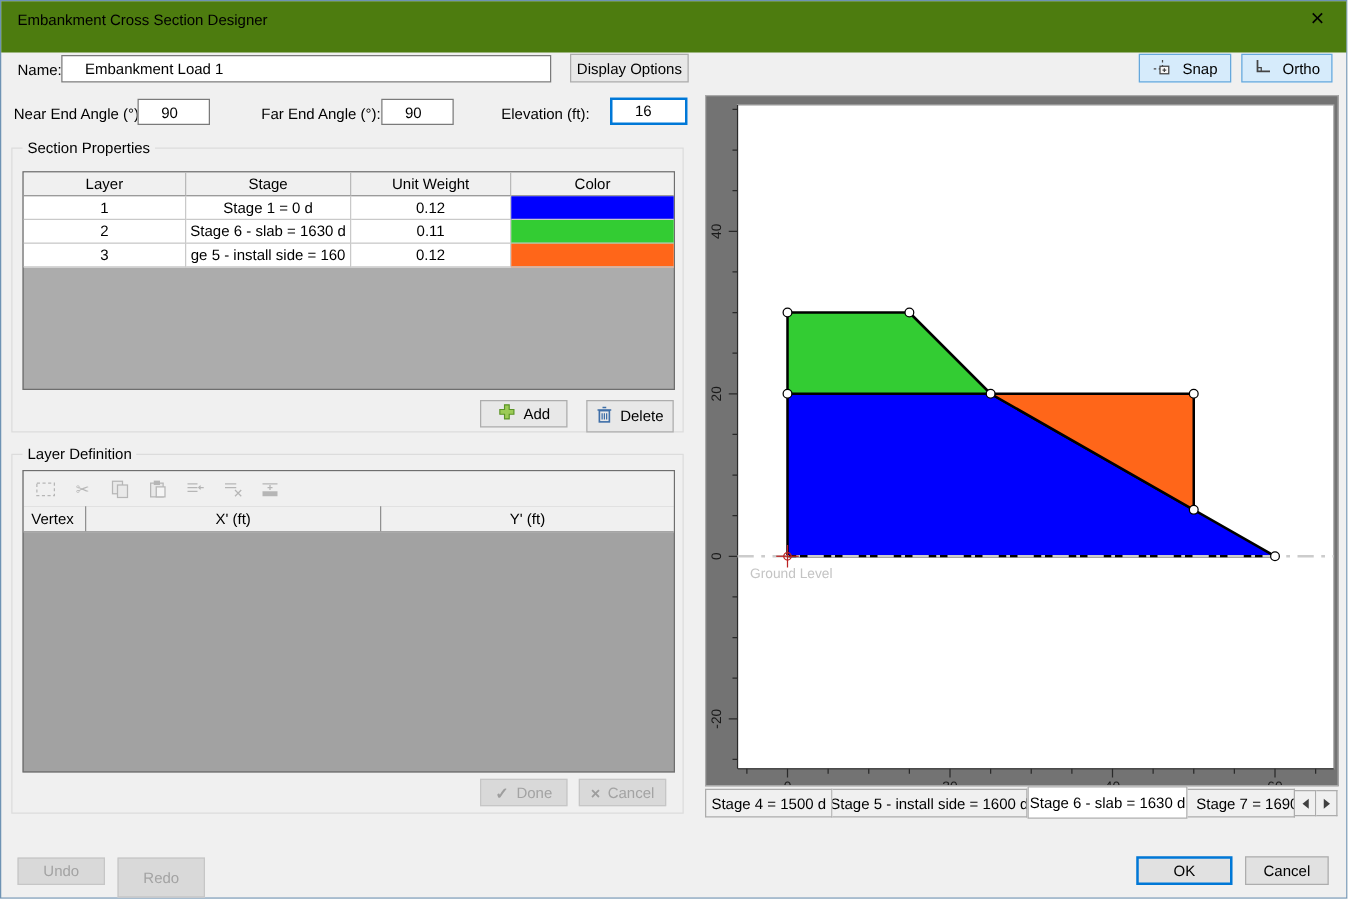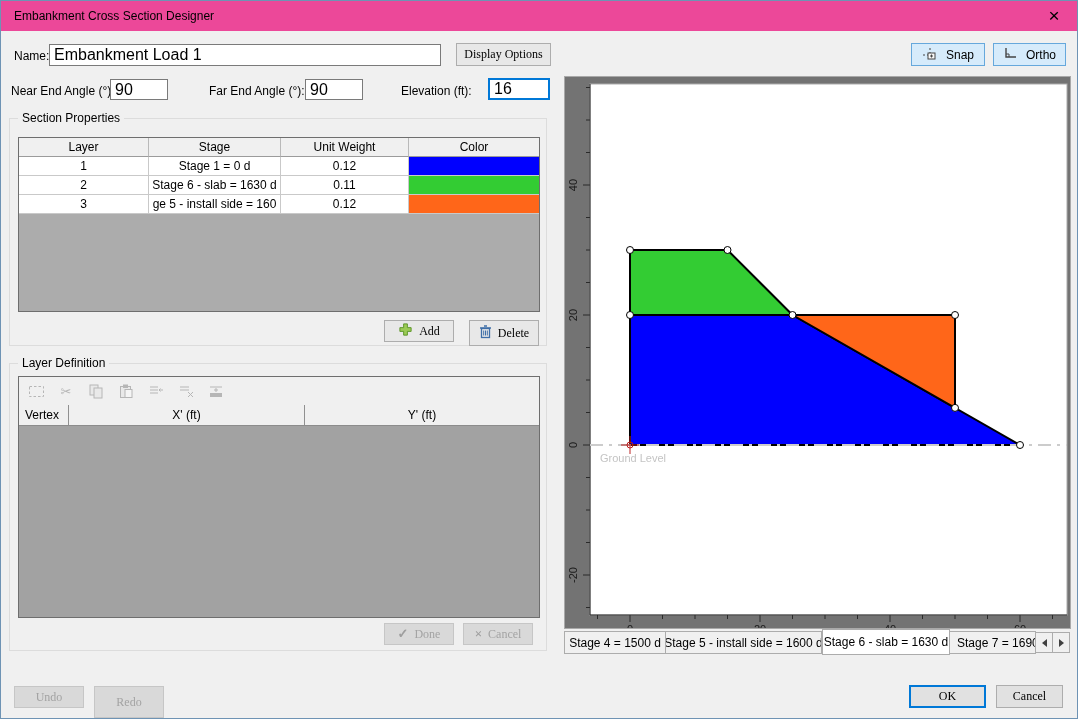--- a/index.html
+++ b/index.html
@@ -1,28 +1,28 @@
 <!DOCTYPE html>
 <html><head>
 <meta charset="utf-8">
 <style>
   * { box-sizing: border-box; margin: 0; padding: 0; }
   html,body { width:1078px; height:719px; overflow:hidden; }
   body { font-family:"Liberation Sans", sans-serif; font-size:12px; color:#000; background:#F0F0F0; }
   .window { position:relative; width:1078px; height:719px; background:#F0F0F0; border:1px solid #6E93B4; }
 
   
-  .titlebar { position:absolute; left:0; top:0; width:100%; height:30px; background:#ec4899; }
+  .titlebar { position:absolute; left:0; top:0; width:100%; height:41px; background:#4d7c0f; }
   .titlebar .title { position:absolute; left:13px; top:8px; font-size:12px; }
   .close { position:absolute; right:10px; top:2px; width:26px; height:26px; text-align:center; line-height:26px; font-size:19px; cursor:pointer; }
 
   
-  .txt { position:absolute; background:#FFF; border:1px solid #7A7A7A; height:22px; padding:0 4px; font-family:"Liberation Sans",sans-serif; font-size:16px; }
+  .txt { position:absolute; background:#FFF; border:1px solid #7A7A7A; height:22px; padding:0 18px; font-family:"Liberation Sans",sans-serif; font-size:12px; }
   .txt.focused { border:2px solid #0078D7; }
-  .btn { position:absolute; background:#E8E8E8; border:1px solid #ADADAD; font-family:Liberation Serif, serif; font-size:12px; text-align:center; cursor:pointer; display:flex; align-items:center; justify-content:center; gap:6px; }
+  .btn { position:absolute; background:#E8E8E8; border:1px solid #ADADAD; font-family:Liberation Sans, sans-serif; font-size:12px; text-align:center; cursor:pointer; display:flex; align-items:center; justify-content:center; gap:6px; }
   .btn.disabled { background:#D9D9D9; border-color:#C6C6C6; color:#A3A3A3; cursor:default; }
   .toggle { position:absolute; background:#D6EBFB; border:1px solid #66A8DC; display:flex; align-items:center; justify-content:center; gap:8px; font-size:12px; cursor:pointer; }
   .lbl { position:absolute; white-space:nowrap; }
 
   
   .groupbox { position:absolute; border:1px solid #DCDCDC; }
   .groupbox > .gb-title { position:absolute; top:-8px; left:8px; background:#F0F0F0; padding:0 4px; font-size:12px; }
 
   
   .sp-table { position:absolute; left:17px; top:136px; width:522px; height:175px; border:1px solid #6E6E6E; background:#ACACAC; }

